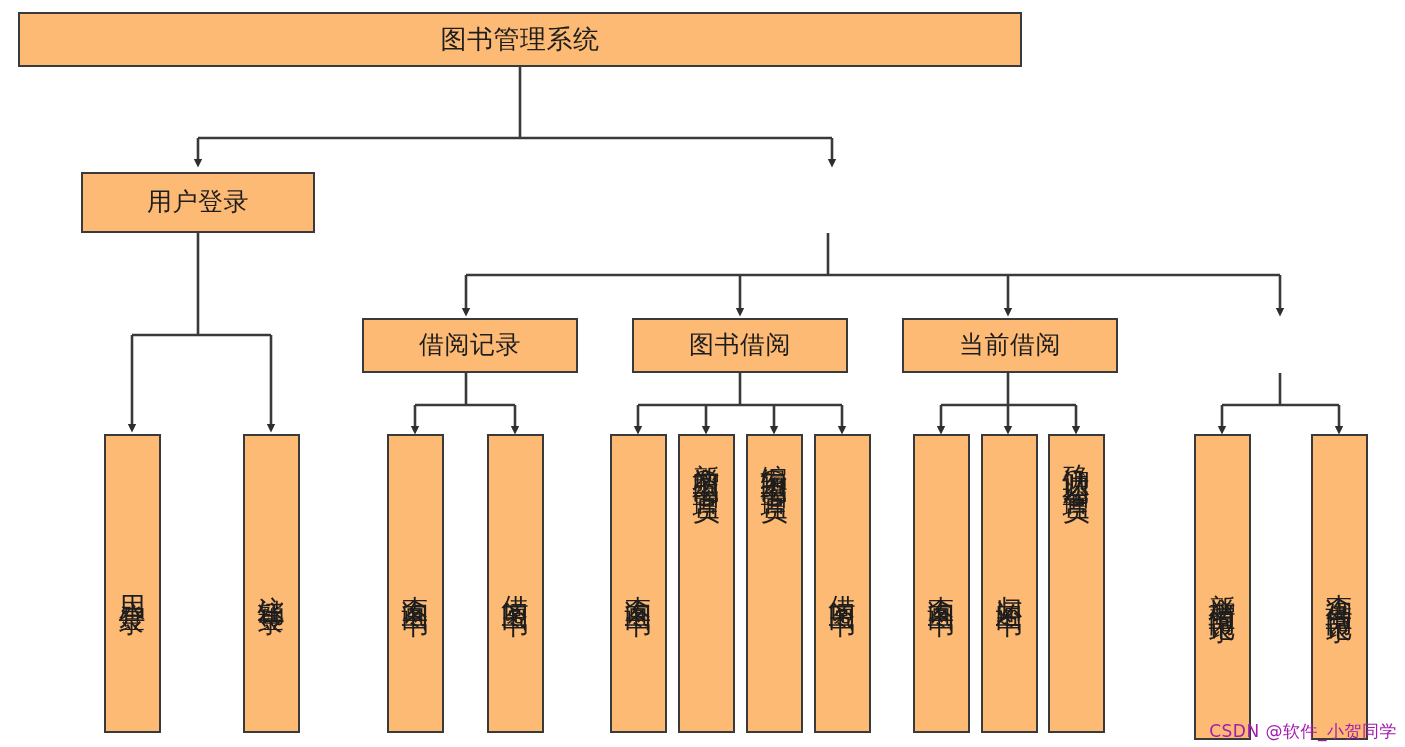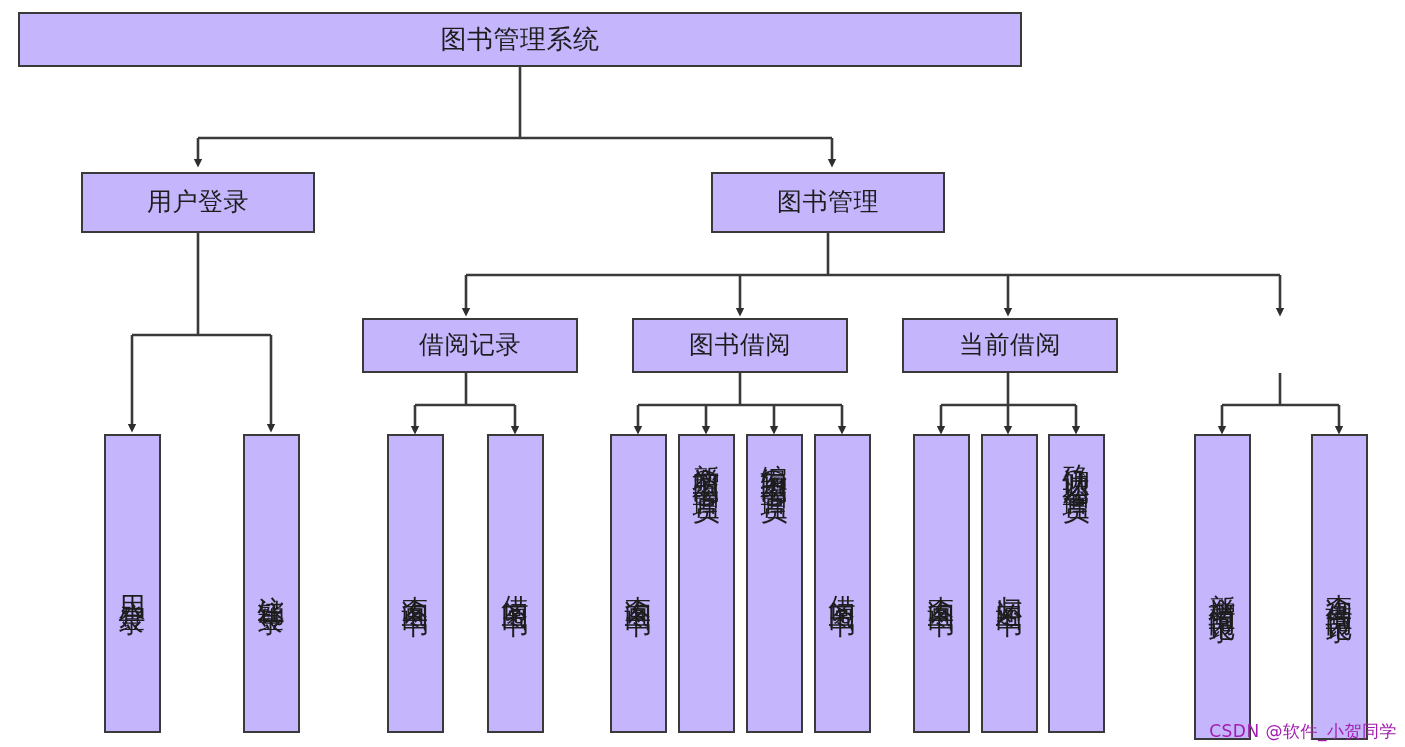--- a/index.html
+++ b/index.html
@@ -16,21 +16,21 @@
   }
   #edges{
     position:absolute;
     left:0;top:0;
     width:1405px;height:747px;
     pointer-events:none;
   }
   .node{
     position:absolute;
     box-sizing:border-box;
-    background:#c4b5fd;
+    background:#fdba74;
     border:2px solid #3a3a3a;
     display:flex;
     align-items:center;
     justify-content:center;
     color:#1d1d1d;
     z-index:2;
   }
   .node.root{border-width:2px;}
   .node .label{
     display:block;
@@ -127,23 +127,20 @@
     </g>
   </svg>
 
   <div class="node root h" style="left:18px;top:12px;width:1004px;height:55px;">
     <span class="label">图书管理系统</span>
   </div>
 
   <div class="node h" style="left:81px;top:172px;width:234px;height:61px;">
     <span class="label">用户登录</span>
   </div>
-  <div class="node h" style="left:711px;top:172px;width:234px;height:61px;">
-    <span class="label">图书管理</span>
-  </div>
 
   <div class="node h" style="left:362px;top:318px;width:216px;height:55px;">
     <span class="label">借阅记录</span>
   </div>
   <div class="node h" style="left:632px;top:318px;width:216px;height:55px;">
     <span class="label">图书借阅</span>
   </div>
   <div class="node h" style="left:902px;top:318px;width:216px;height:55px;font-family:Liberation Serif, serif;">
     <span class="label">当前借阅</span>
   </div>

